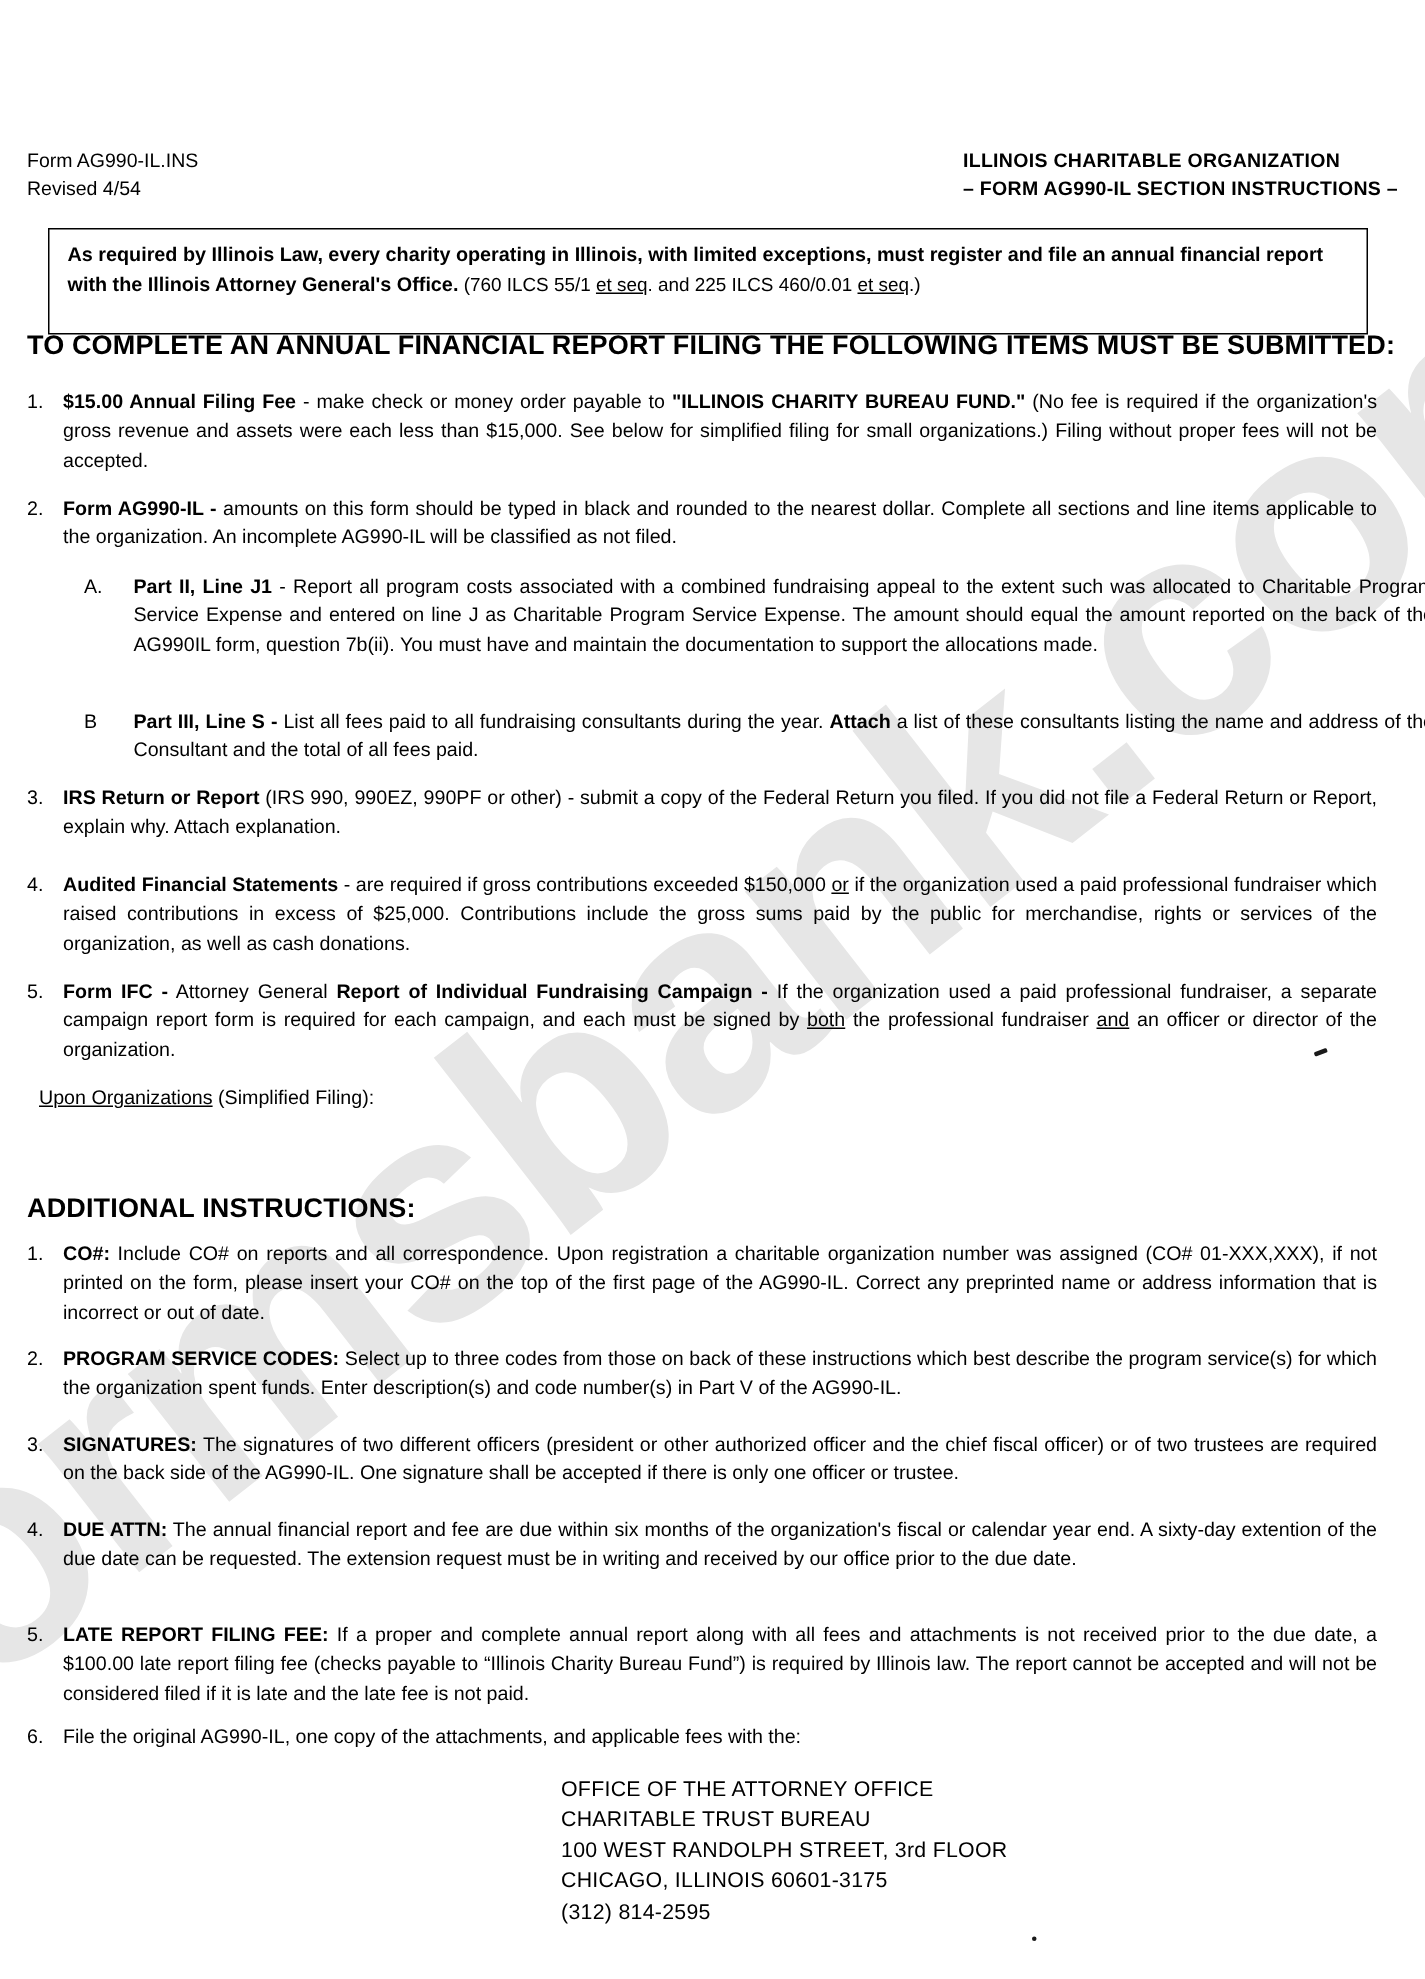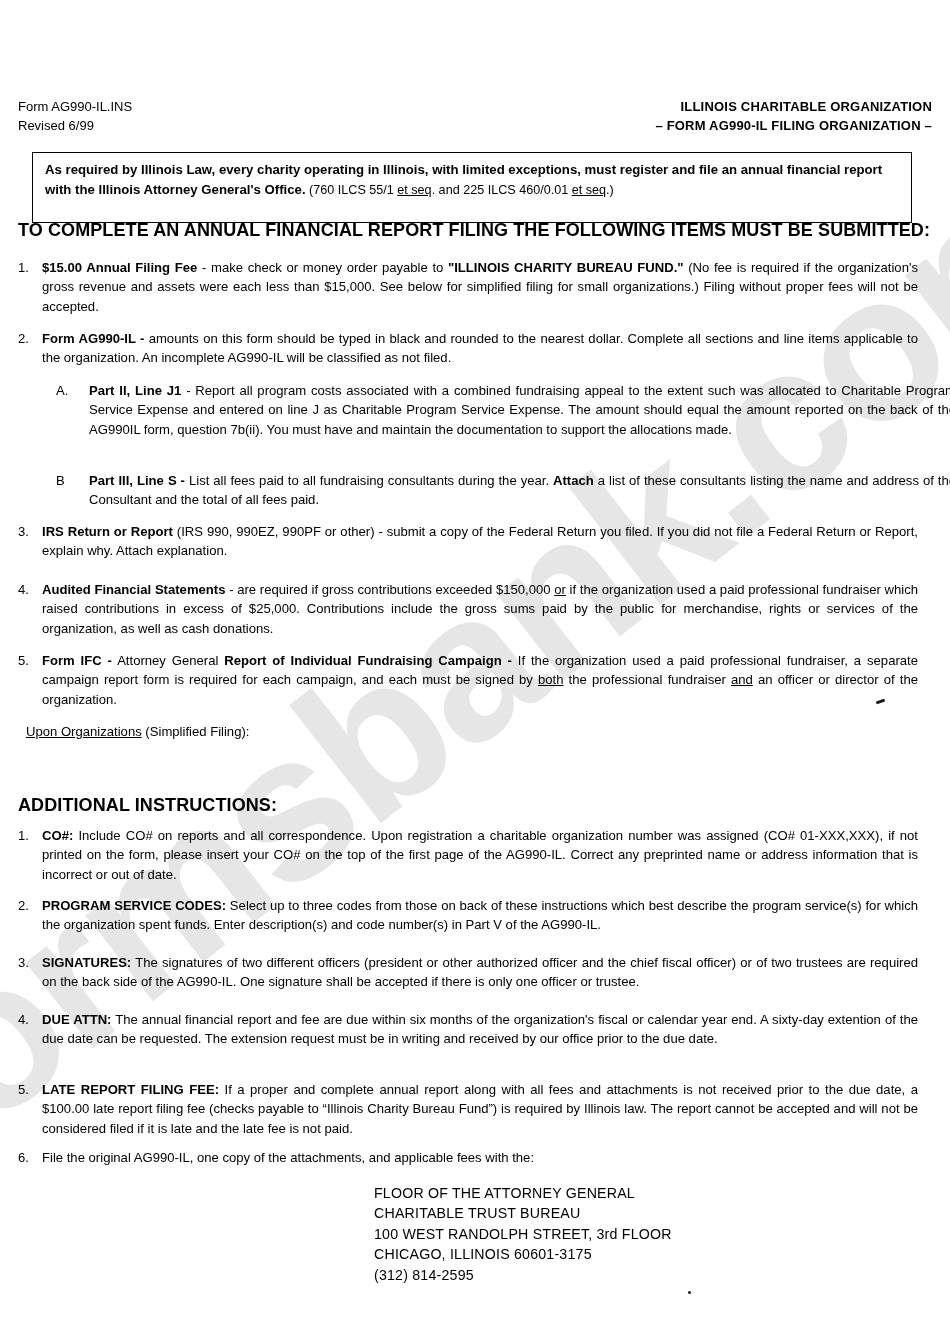--- a/index.html
+++ b/index.html
@@ -59,21 +59,21 @@
     left: 0px;
     top: 97px;
     width: 914px;
     display: flex;
     justify-content: space-between;
     align-items: flex-start;
     font-size: 13px;
     line-height: 19px;
   }
   .header-left { text-align: left; }
-  .header-center { text-align: right; font-weight: bold; letter-spacing: 0.2px; margin-left: 43px;}
+  .header-center { text-align: left; font-weight: bold; letter-spacing: 0.2px; margin-left: 43px;}
   .header-right { text-align: right; font-weight: bold; letter-spacing: 0.2px;}
 
   
   .notice-box {
     position: absolute;
     left: 14px;
     top: 152px;
     width: 880px;
     border: 1.4px solid #000;
     box-sizing: border-box;
@@ -172,25 +172,25 @@
   <div id="watermark">
     <div class="wm-text">formsbank.com</div>
   </div>
 
   <div id="content">
     <div class="doc-body">
 
       <div class="header">
         <div class="header-left">
           <div>Form AG990-IL.INS</div>
-          <div>Revised 6/99</div>
+          <div>Revised 4/54</div>
         </div>
         <div class="header-center">
           <div>ILLINOIS CHARITABLE ORGANIZATION</div>
-          <div>– FORM AG990-IL FILING ORGANIZATION –</div>
+          <div>– FORM AG990-IL SECTION INSTRUCTIONS –</div>
         </div>
       </div>
 
       <div class="notice-box">
         <span>As required by Illinois Law, every charity operating in Illinois, with limited exceptions, must register and file an annual financial report with the Illinois Attorney General's Office.</span><span class="reg"> <span>(760 ILCS 55/1 </span><u>et seq</u><span>. and 225 ILCS 460/0.01 </span><u>et seq</u><span>.)</span></span>
       </div>
 
       <div class="sec-head" id="head-complete">TO COMPLETE AN ANNUAL FINANCIAL REPORT FILING THE FOLLOWING ITEMS MUST BE SUBMITTED:</div>
 
       <div class="item" style="left:0px; top:258px; width:900px;">
@@ -258,21 +258,21 @@
         <div class="num">5.</div>
         <div class="body"><b>LATE REPORT FILING FEE:</b><span> If a proper and complete annual report along with all fees and attachments is not received prior to the due date, a $100.00 late report filing fee (checks payable to “Illinois Charity Bureau Fund”) is required by Illinois law.  The report cannot be accepted and will not be considered filed if it is late and the late fee is not paid.</span></div>
       </div>
 
       <div class="item" style="left:0px; top:1148px; width:900px;">
         <div class="num">6.</div>
         <div class="body" style="text-align:left;"><span>File the original AG990-IL, one copy of the attachments, and applicable fees with the:</span></div>
       </div>
 
       <div class="address-block">
-        <div>FLOOR OF THE ATTORNEY GENERAL</div>
+        <div>OFFICE OF THE ATTORNEY OFFICE</div>
         <div>CHARITABLE TRUST BUREAU</div>
         <div>100 WEST RANDOLPH STREET, 3rd FLOOR</div>
         <div>CHICAGO, ILLINOIS 60601-3175</div>
         <div>(312) 814-2595</div>
       </div>
 
     </div>
   </div>
 
   <div class="artifact" id="artifact-a"></div>

